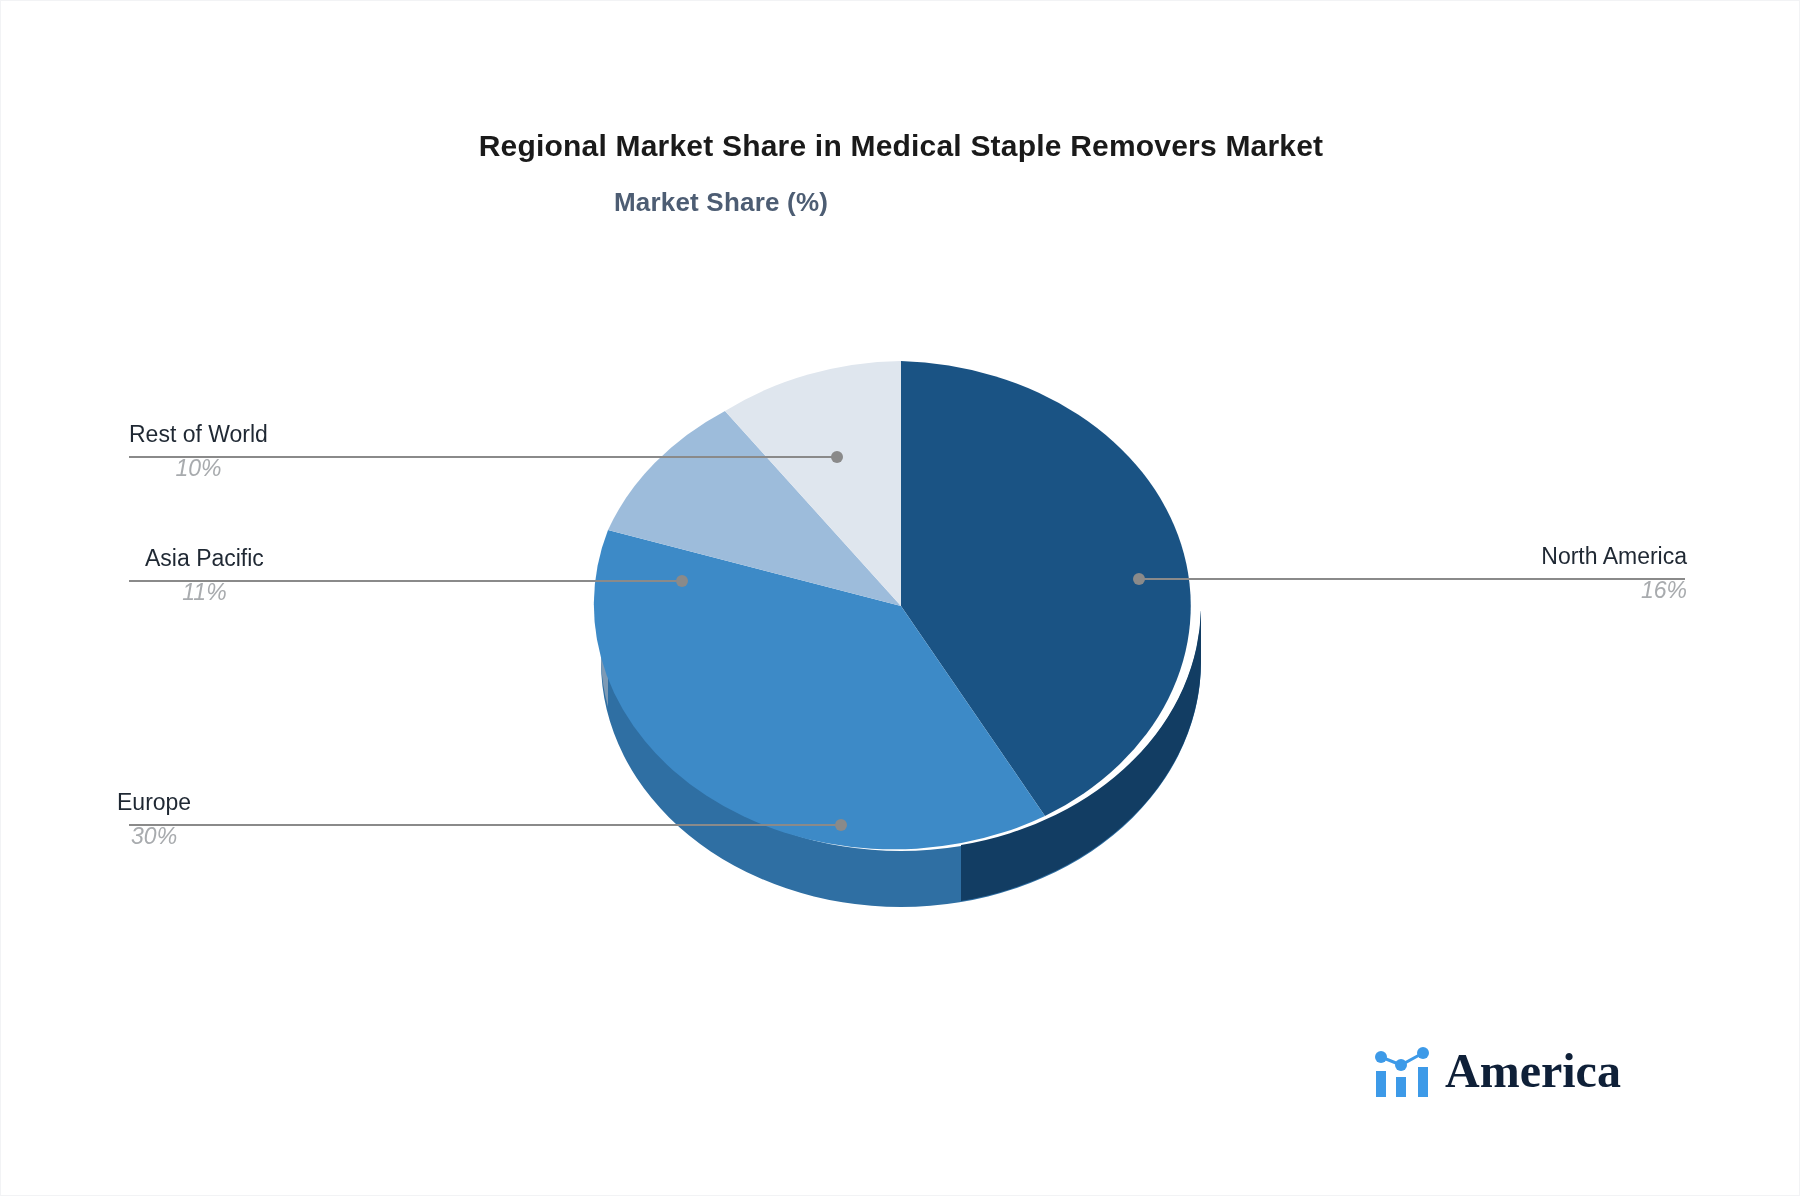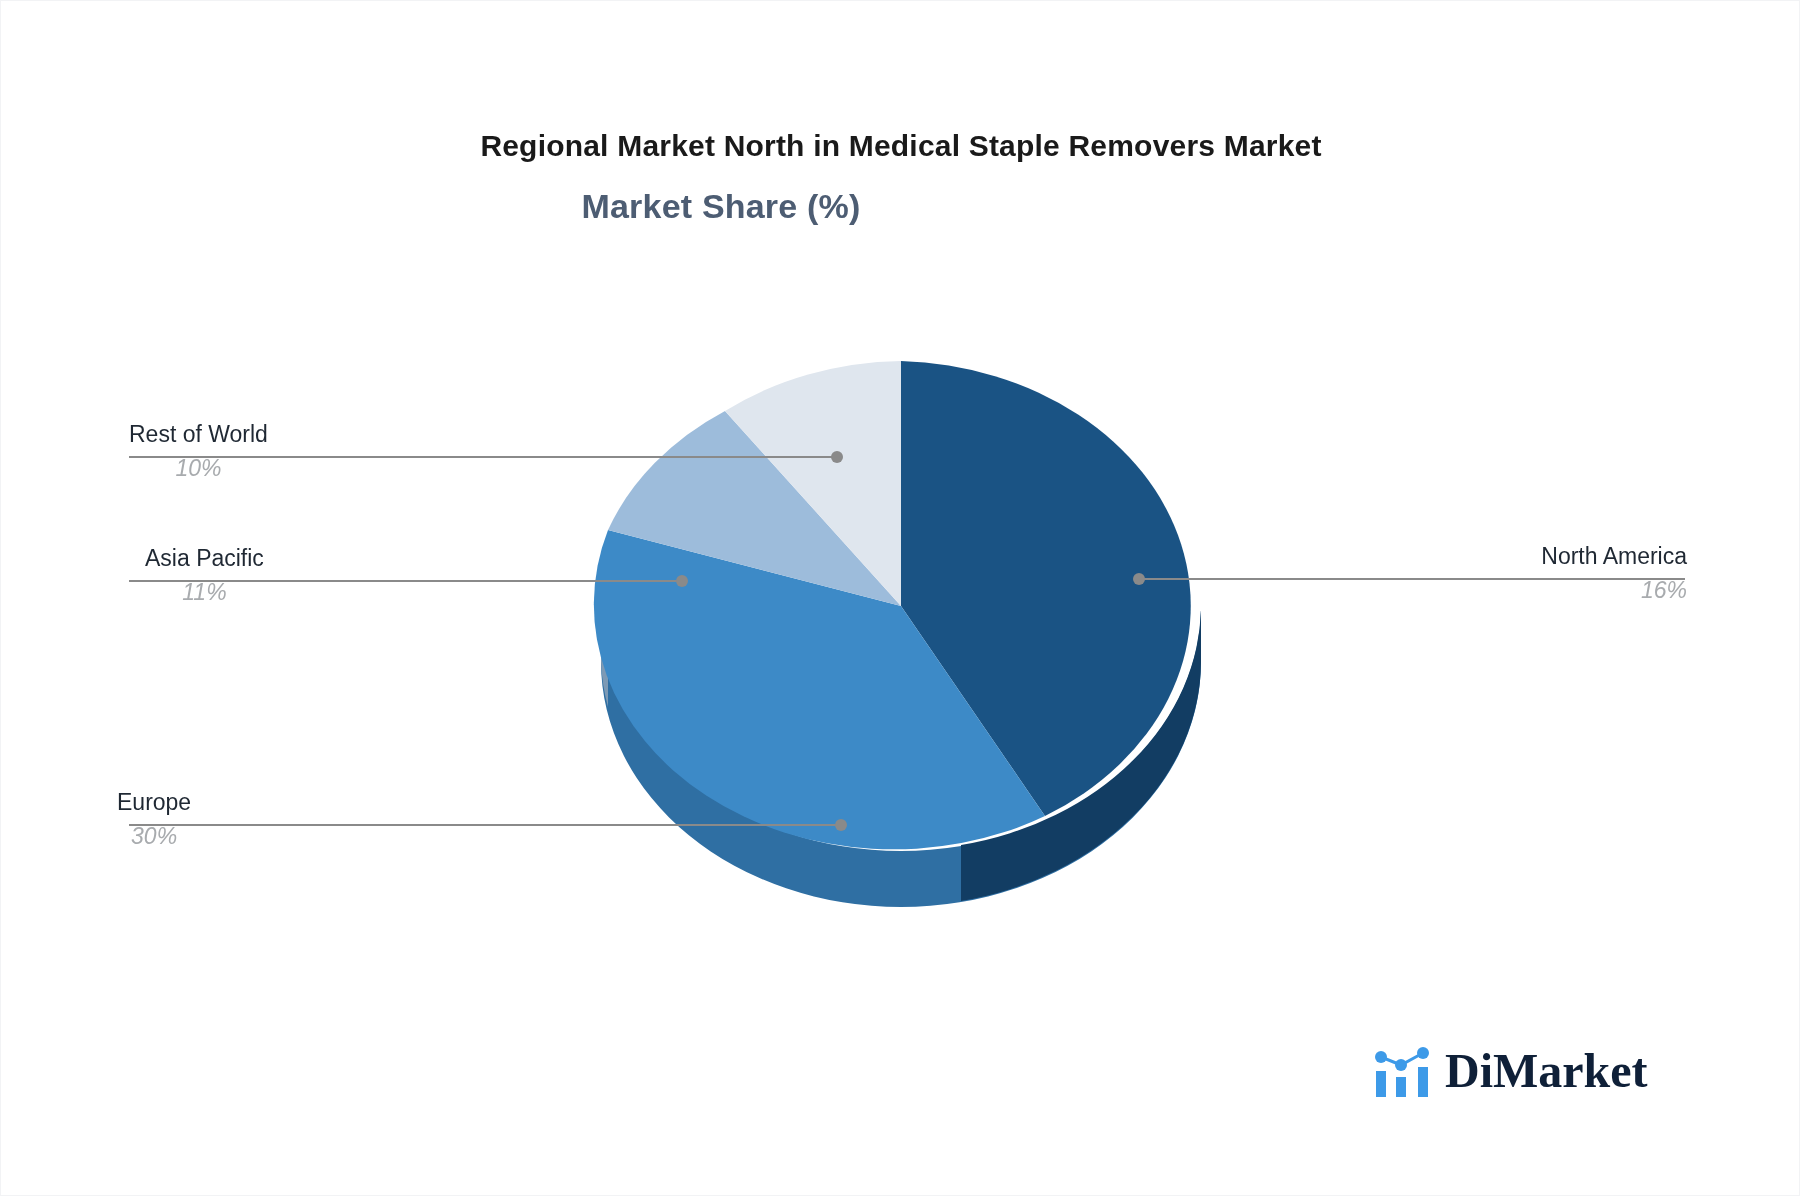--- a/index.html
+++ b/index.html
@@ -35,21 +35,21 @@
     font-weight: bold;
     color: #1a1a1a;
     letter-spacing: 0.2px;
   }
   .subtitle {
     position: absolute;
     top: 186px;
     left: 0;
     width: 1440px;
     text-align: center;
-    font-size: 34px;
+    font-size: 26px;
     font-weight: bold;
     color: #4d5d73;
     letter-spacing: 0.2px;
   }
 
   
   .pie-wrap {
     position: absolute;
     left: 575px;
     top: 355px;
@@ -108,21 +108,21 @@
     color: #0f2038;
     letter-spacing: 0px;
     line-height: 1;
   }
 </style>
 </head>
 <body>
 
 <div class="canvas">
 
-  <div class="title">Regional Market North in Medical Staple Removers Market</div>
+  <div class="title">Regional Market Share in Medical Staple Removers Market</div>
   <div class="subtitle">Market Share (%)</div>
 
   <div class="pie-wrap">
     <svg class="pie-svg" width="650" height="560" viewBox="0 0 650 560">
       <defs>
         <clipPath id="btmclip">
           <rect x="0" y="255" width="650" height="305"></rect>
         </clipPath>
       </defs>
 
@@ -189,16 +189,16 @@
       <path d="M8 14 L28 22 L50 10" stroke="#3d9ae8" stroke-width="3" fill="none"></path>
 
       <circle cx="8" cy="14" r="6" fill="#3d9ae8"></circle>
       <circle cx="28" cy="22" r="6" fill="#3d9ae8"></circle>
       <circle cx="50" cy="10" r="6" fill="#3d9ae8"></circle>
 
       <rect x="3" y="28" width="10" height="26" fill="#3d9ae8"></rect>
       <rect x="23" y="34" width="10" height="20" fill="#3d9ae8"></rect>
       <rect x="45" y="24" width="10" height="30" fill="#3d9ae8"></rect>
     </svg>
-    <span class="logo-text">DiMarket</span>
+    <span class="logo-text">America</span>
   </div>
 
 </div>
 
 </body></html>

